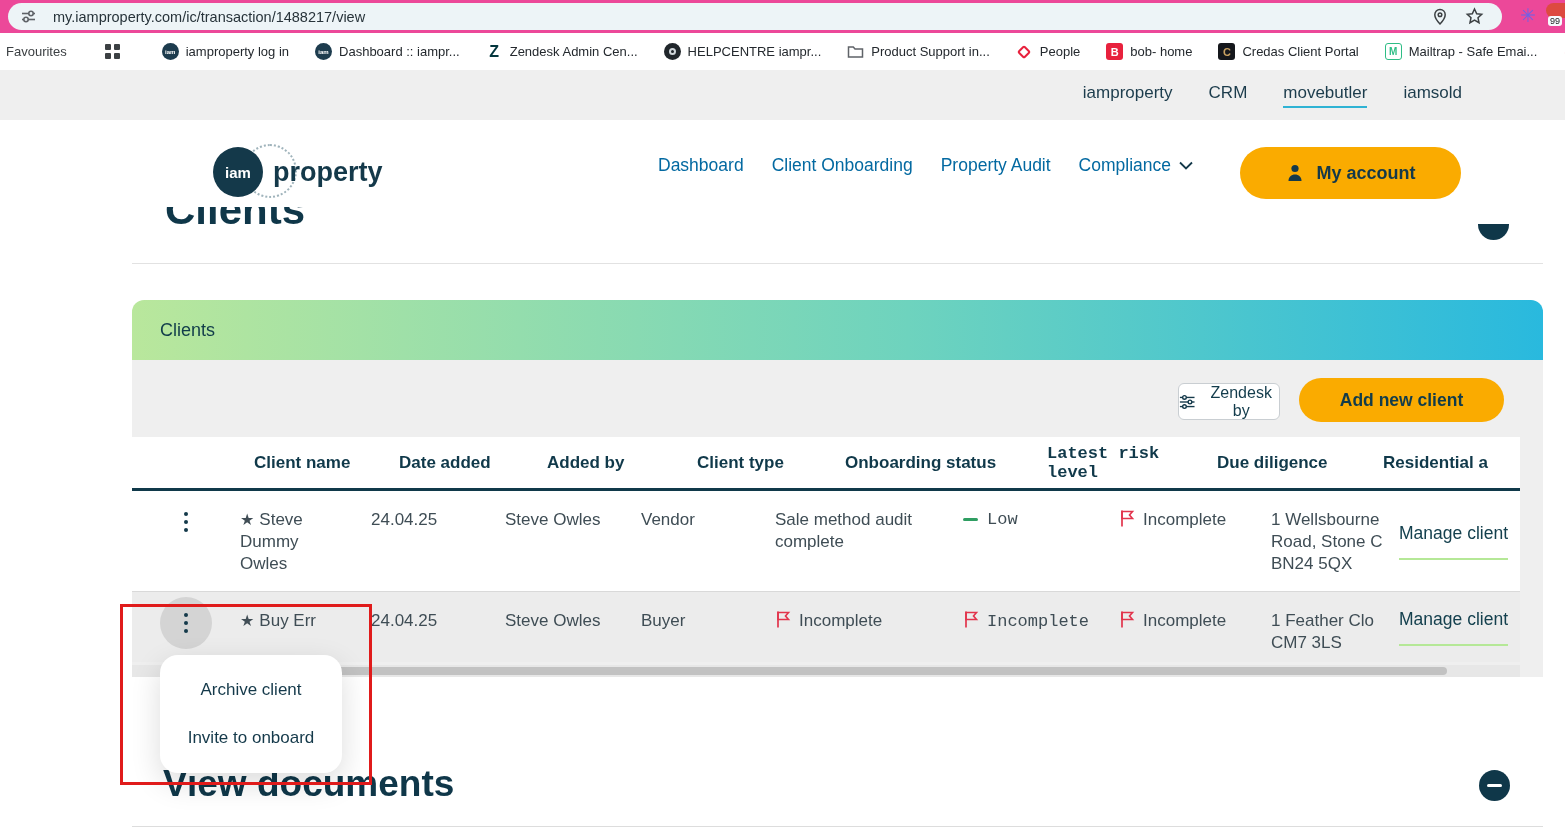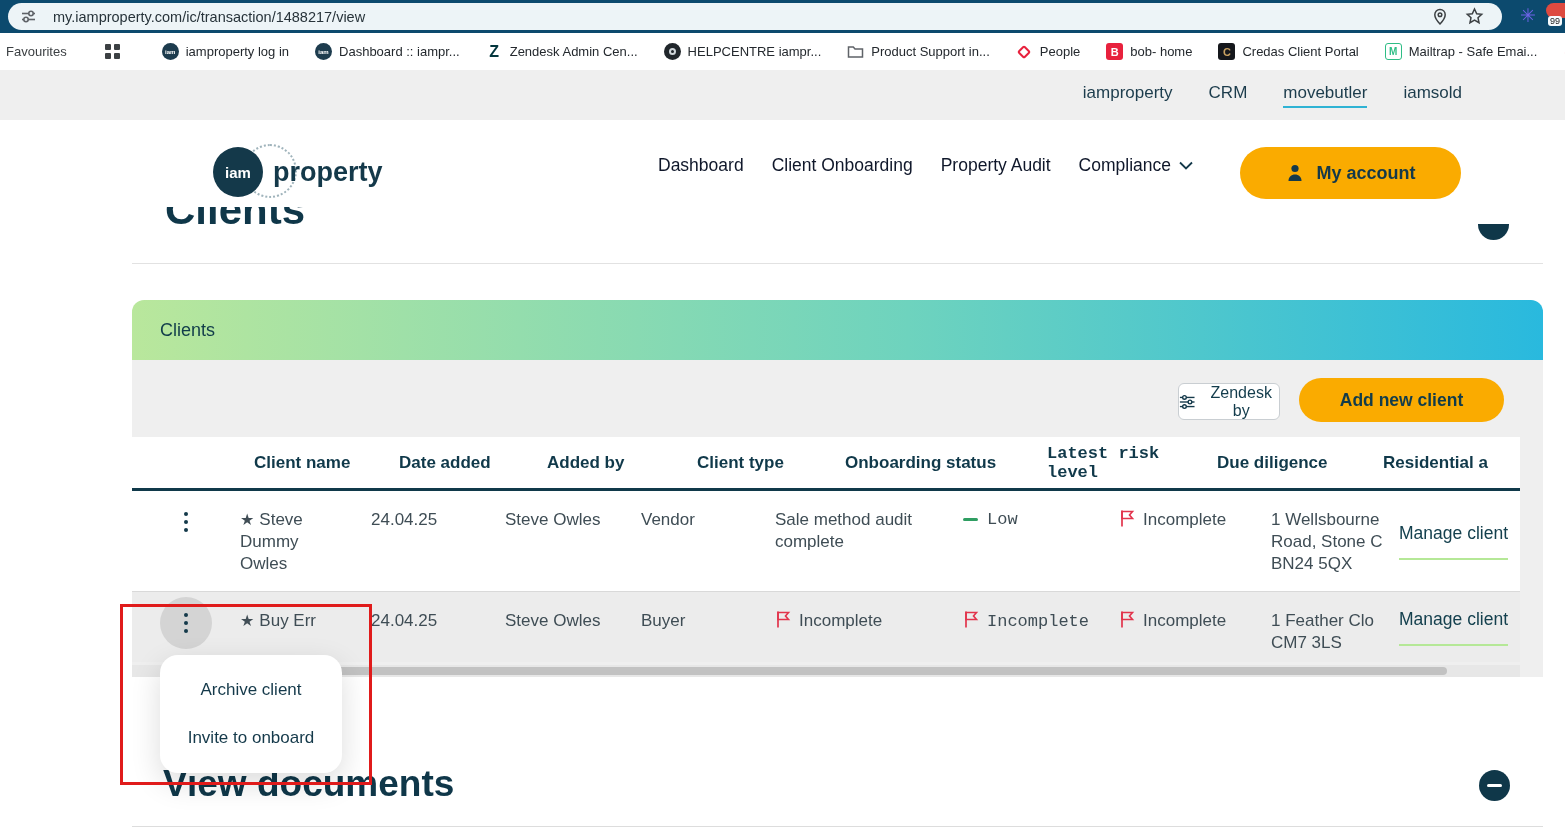--- a/index.html
+++ b/index.html
@@ -3,21 +3,21 @@
 <meta charset="utf-8">
 <style>
   * { margin:0; padding:0; box-sizing:border-box; }
   html,body { width:1565px; height:832px; }
   body {
     font-family:"Liberation Sans", sans-serif;
     background:#fff; position:relative; overflow:hidden;
     color:#10394a;
   }
   
-  .browser-top { position:absolute; left:0; top:0; width:1565px; height:33px; background:#0c4a6e;text-decoration:underline; }
+  .browser-top { position:absolute; left:0; top:0; width:1565px; height:33px; background:#ec4899;text-decoration:underline; }
   .url-pill { position:absolute; left:8px; top:3px; width:1494px; height:27px; background:#edf4f7; border-radius:14px; display:flex; align-items:center; }
   .tune-icon { margin-left:12px; width:17px; height:17px; }
   .url-text { margin-left:16px; font-size:14.5px; color:#27333a; }
   .pill-right { position:absolute; right:18px; top:0; height:27px; display:flex; align-items:center; gap:16px; }
   .pin-icon svg, .bstar-icon svg { display:block; }
   .ext-icon { position:absolute; left:1517px; top:5px; width:22px; height:22px; color:#6c63e6; font-size:19px; line-height:22px; text-align:center; }
   .ext-icon::before { content:"✳"; }
   .avatar-99 { position:absolute; left:1546px; top:3px; width:22px; height:15px; background:#dd4a40; border-radius:11px 0 0 11px; }
   .badge-99 { position:absolute; left:1548px; top:16px; font-size:9px; color:#222; background:#f6fbfd; padding:0 2px; border-radius:3px; }
   .bookmarks-bar { position:absolute; left:0; top:33px; width:1565px; height:37px; background:#ffffff; display:flex; align-items:center; font-size:13px; color:#24292e; }
@@ -40,21 +40,21 @@
   
   .product-nav { position:absolute; left:0; top:70px; width:1565px; height:50px; background:#efefef; display:flex; justify-content:flex-end; align-items:center; gap:36px; padding-right:103px; font-size:17px; color:#1c3c4c; }
   .pn-item { cursor:pointer; padding-bottom:3px; border-bottom:2px solid transparent; }
   .pn-item.active { border-bottom-color:#2fb3d4; }
   
   .site-header { position:absolute; left:0; top:120px; width:1565px; height:87px; background:#fff; z-index:10; }
   .logo { position:absolute; left:213px; top:27px; display:flex; align-items:center; }
   .logo-circle { position:relative; width:50px; height:50px; background:#14394a; border-radius:50%; display:flex; align-items:center; justify-content:center; color:#fff; font-size:15px; font-weight:bold; z-index:2; }
   .logo-dots { position:absolute; left:243px; top:24px; width:54px; height:54px; border:2px dotted #9fb3bb; border-radius:50%; z-index:1; }
   .logo-word { margin-left:10px; font-size:27px; font-weight:bold; color:#14394a; z-index:2; }
-  .main-nav { position:absolute; left:658px; top:33px; display:flex; align-items:center; gap:28px; font-size:17.5px; color:#0f172a; height:24px; }
+  .main-nav { position:absolute; left:658px; top:33px; display:flex; align-items:center; gap:28px; font-size:17.5px; color:#0369a1; height:24px; }
   .main-nav .nav-item { cursor:pointer; display:flex; align-items:center; gap:8px; }
   .account-btn { position:absolute; left:1240px; top:27px; width:221px; height:52px; border-radius:26px; background:#faab00; border:none; display:flex; align-items:center; justify-content:center; gap:11px; color:#14394a; font-size:18px; font-weight:bold; cursor:pointer; font-family:inherit; }
   
   .clients-clip { position:absolute; left:165px; top:205px; height:36px; width:300px; overflow:hidden; z-index:5; }
   .clients-clip h1 { margin-top:-22px; font-size:42px; line-height:54px; font-weight:bold; color:#0f3749; }
   .collapse-top { position:absolute; left:1478px; top:224px; width:31px; height:16px; background:#0f3749; border-radius:0 0 16px 16px; z-index:5; cursor:pointer; }
   .divider-1 { position:absolute; left:132px; top:263px; width:1411px; height:1px; background:#e2e2e2; }
   
   .panel { position:absolute; left:132px; top:300px; width:1411px; height:377px; }
   .panel-head { height:60px; border-radius:12px 12px 0 0; background:linear-gradient(90deg,#b9e79c 0%, #6ed3be 55%, #29b9de 100%); display:flex; align-items:center; padding-left:28px; font-size:18px; color:#113c4a; }

